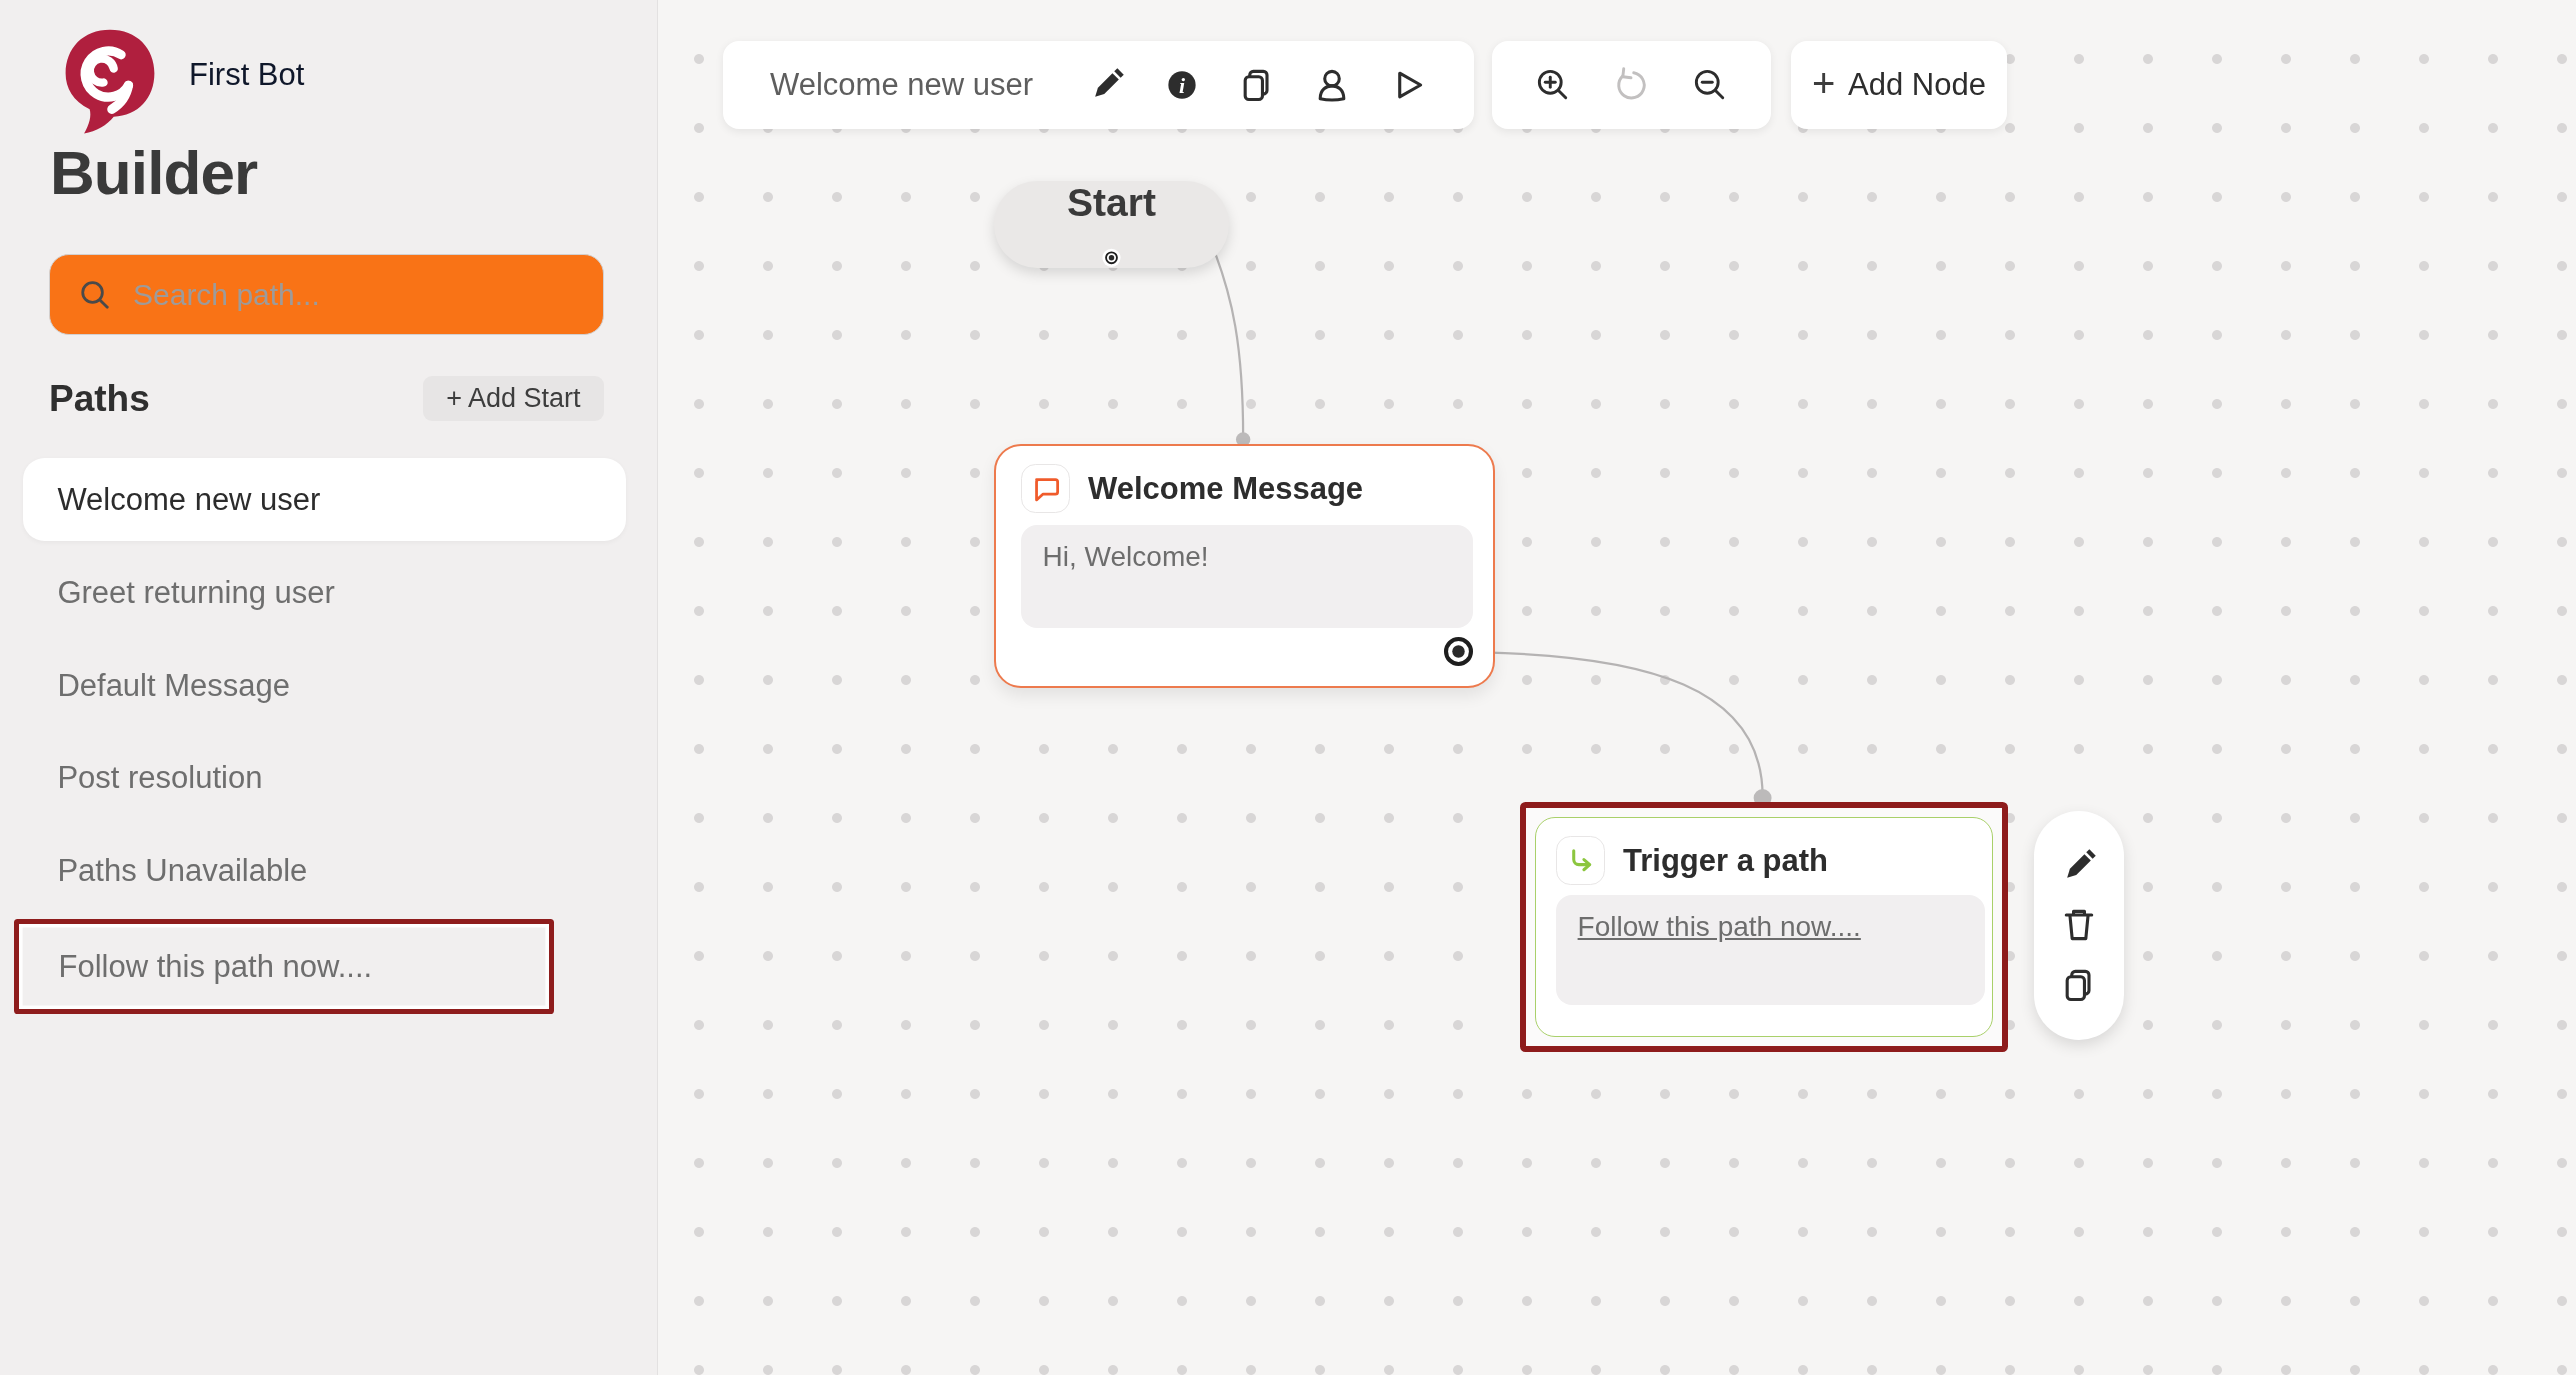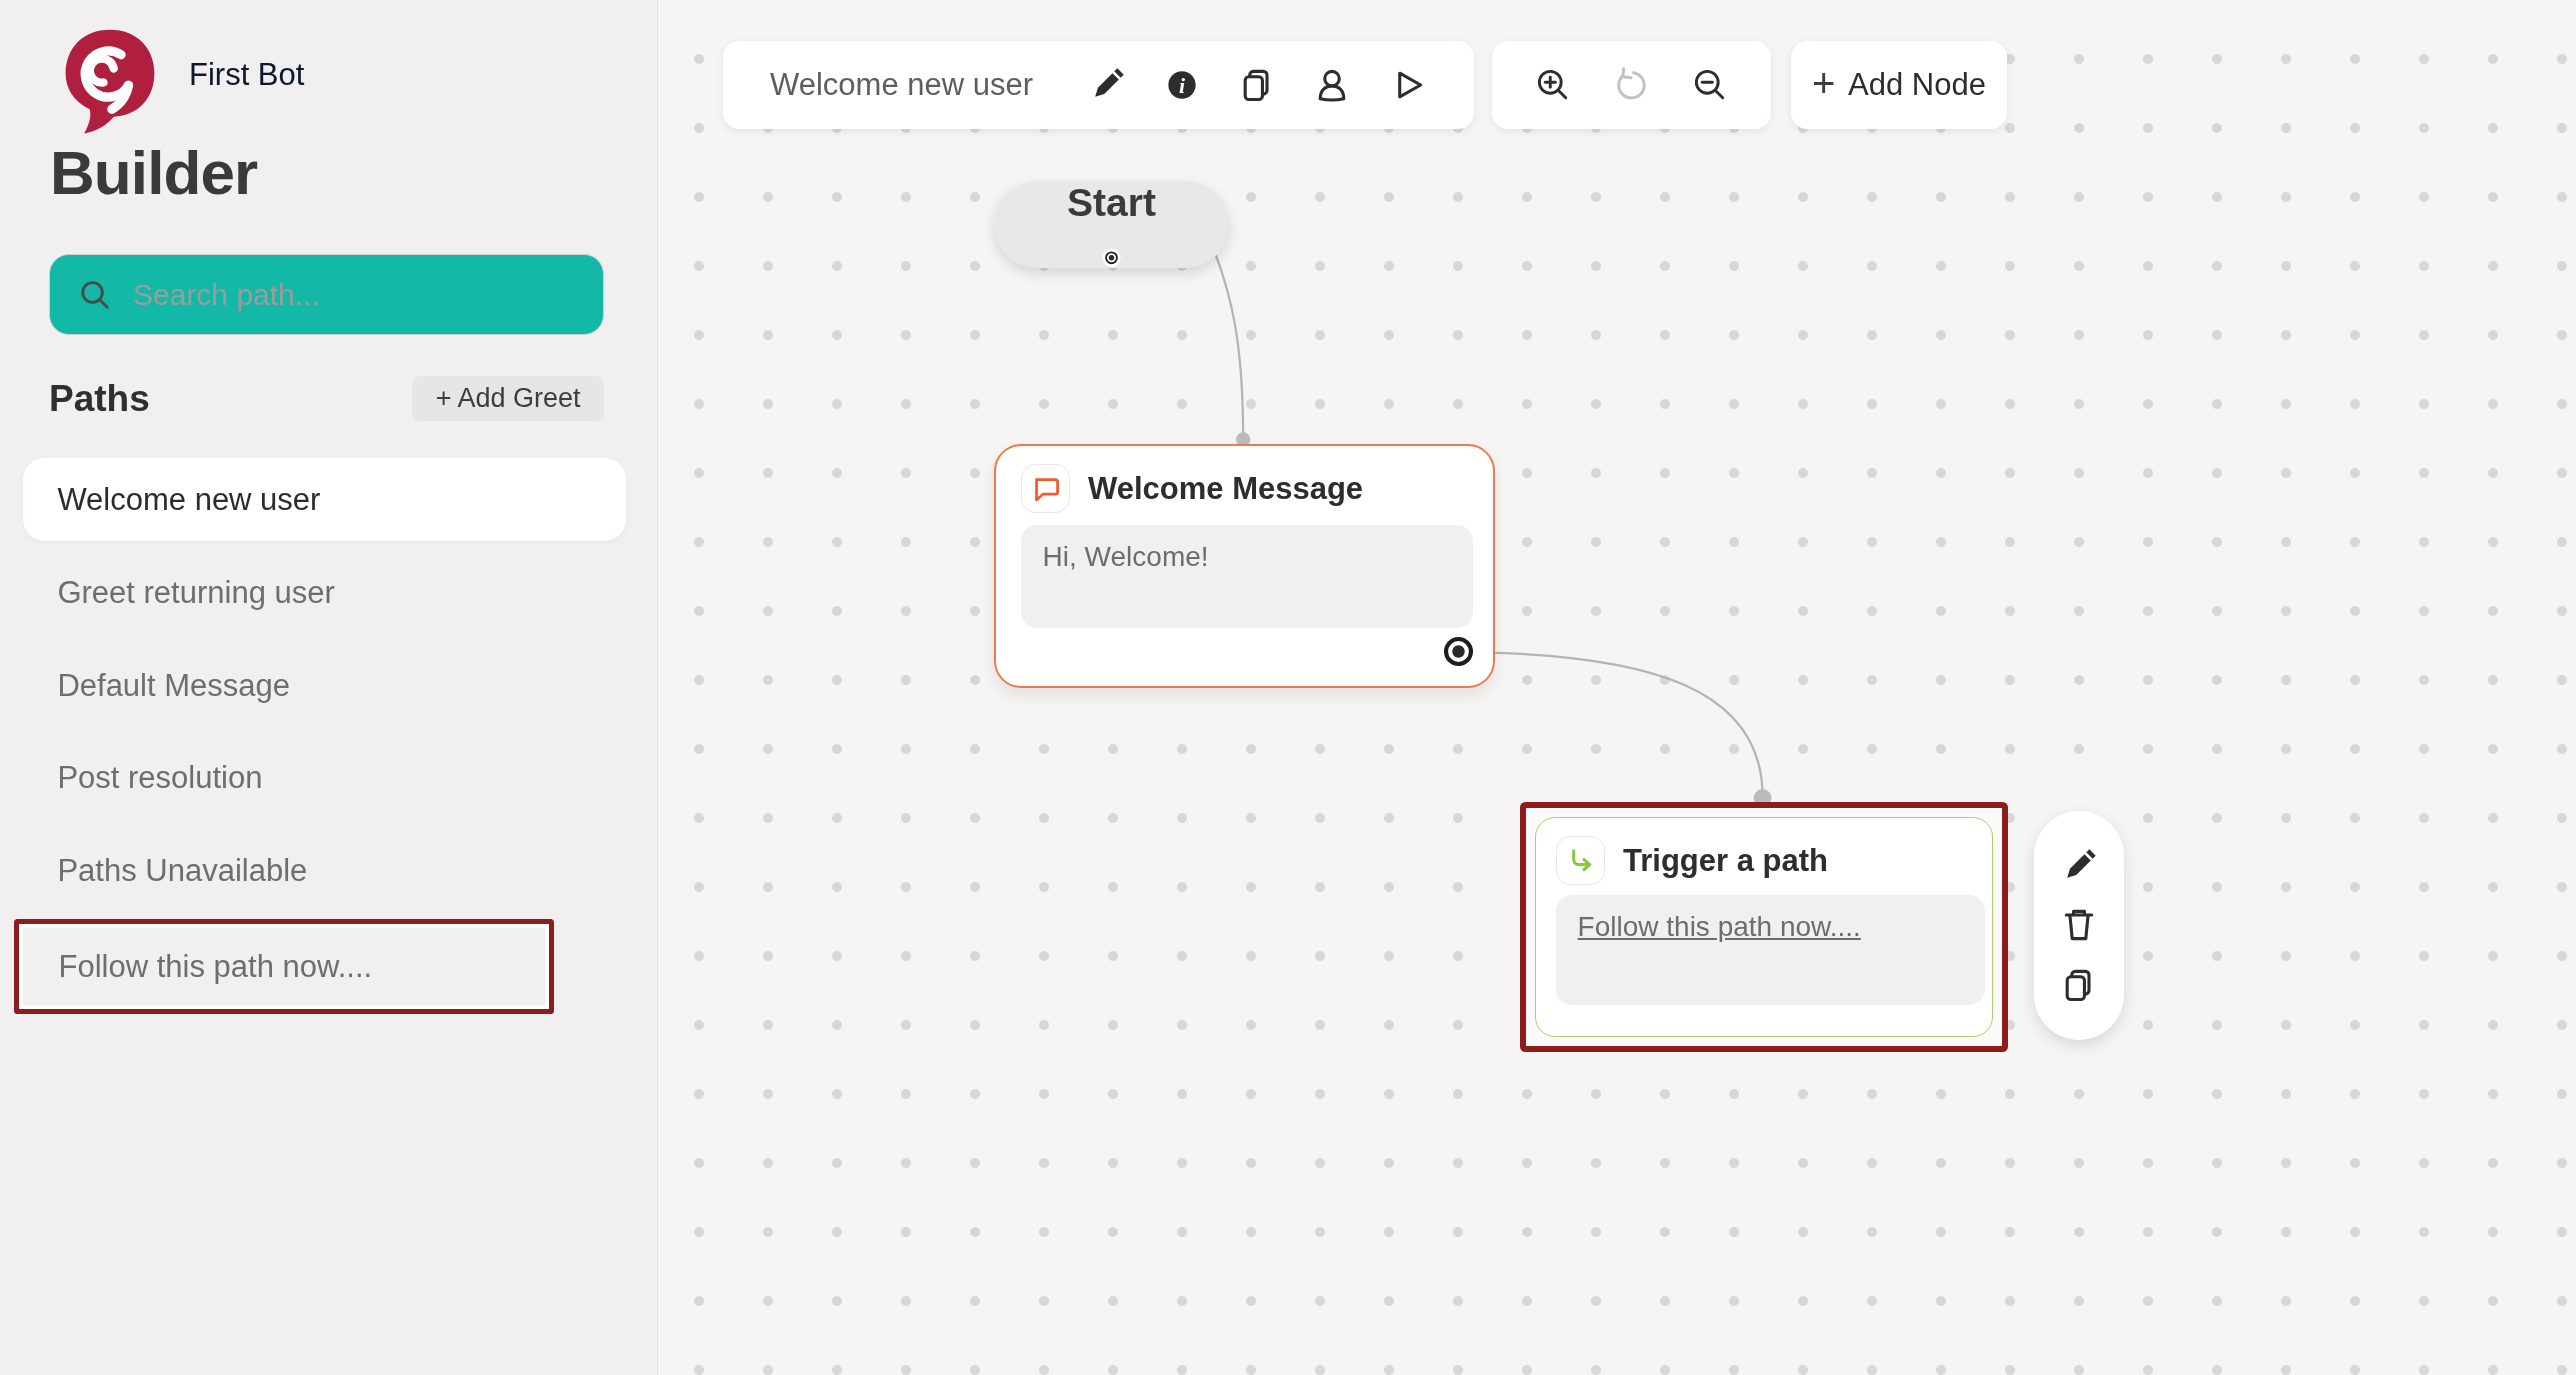--- a/index.html
+++ b/index.html
@@ -9,21 +9,21 @@
 
   
   .sidebar { position:absolute; left:0; top:0; width:658px; height:1375px;
              background:#f1efef; border-right:0.9px solid #e3e1e1; z-index:5; }
   .brand { position:absolute; left:58px; top:27px; display:flex; align-items:center; }
   .brand svg { width:104px; height:111px; }
   .brand-name { margin-left:27px; font-size:31px; color:#0f172a; margin-top:-16px; }
   .builder-title { position:absolute; left:50px; top:137px; font-size:62px; font-weight:800; color:#3a3a3a; letter-spacing:-0.9px; }
 
   .search-box { position:absolute; left:49px; top:254px; width:555px; height:81px;
-                background:#14b8a6; border:1.8px solid #d2d0d0; border-radius:20px;
+                background:#f97316; border:1.8px solid #d2d0d0; border-radius:20px;
                 display:flex; align-items:center; padding:0 27px; }
   .search-box svg { width:36px; height:36px; flex:0 0 auto; }
   .search-box input { flex:1; margin-left:20px; border:none; outline:none; background:transparent;
                       font-size:30px; color:#4a4a4a; font-family:"Liberation Sans", sans-serif; }
   .search-box input::placeholder { color:#9d9b9b; }
 
   .paths-header { position:absolute; left:49px; top:374px; width:555px; height:49px;
                   display:flex; align-items:center; justify-content:space-between; }
   .paths-title { font-size:37px; font-weight:800; color:#2f2f2f; }
   .add-path-btn { background:#e7e5e5; border:none; border-radius:9px; height:45px; padding:0 23.4px;
@@ -112,21 +112,21 @@
     <div class="search-box">
       <svg viewBox="0 0 44 44">
         <circle cx="19" cy="19" r="12" fill="none" stroke="#4a4a4a" stroke-width="3.4"></circle>
         <line x1="28" y1="28" x2="37" y2="37" stroke="#4a4a4a" stroke-width="3.4" stroke-linecap="round"></line>
       </svg>
       <input type="text" placeholder="Search path..." style="">
     </div>
 
     <div class="paths-header">
       <div class="paths-title">Paths</div>
-      <button class="add-path-btn">+ Add Greet</button>
+      <button class="add-path-btn">+ Add Start</button>
     </div>
 
     <div class="path-list">
       <div class="path-item pi-0 selected">
         <span>Welcome new user</span>
       </div>
       <div class="path-item pi-1">
         <span>Greet returning user</span>
       </div>
       <div class="path-item pi-2">

